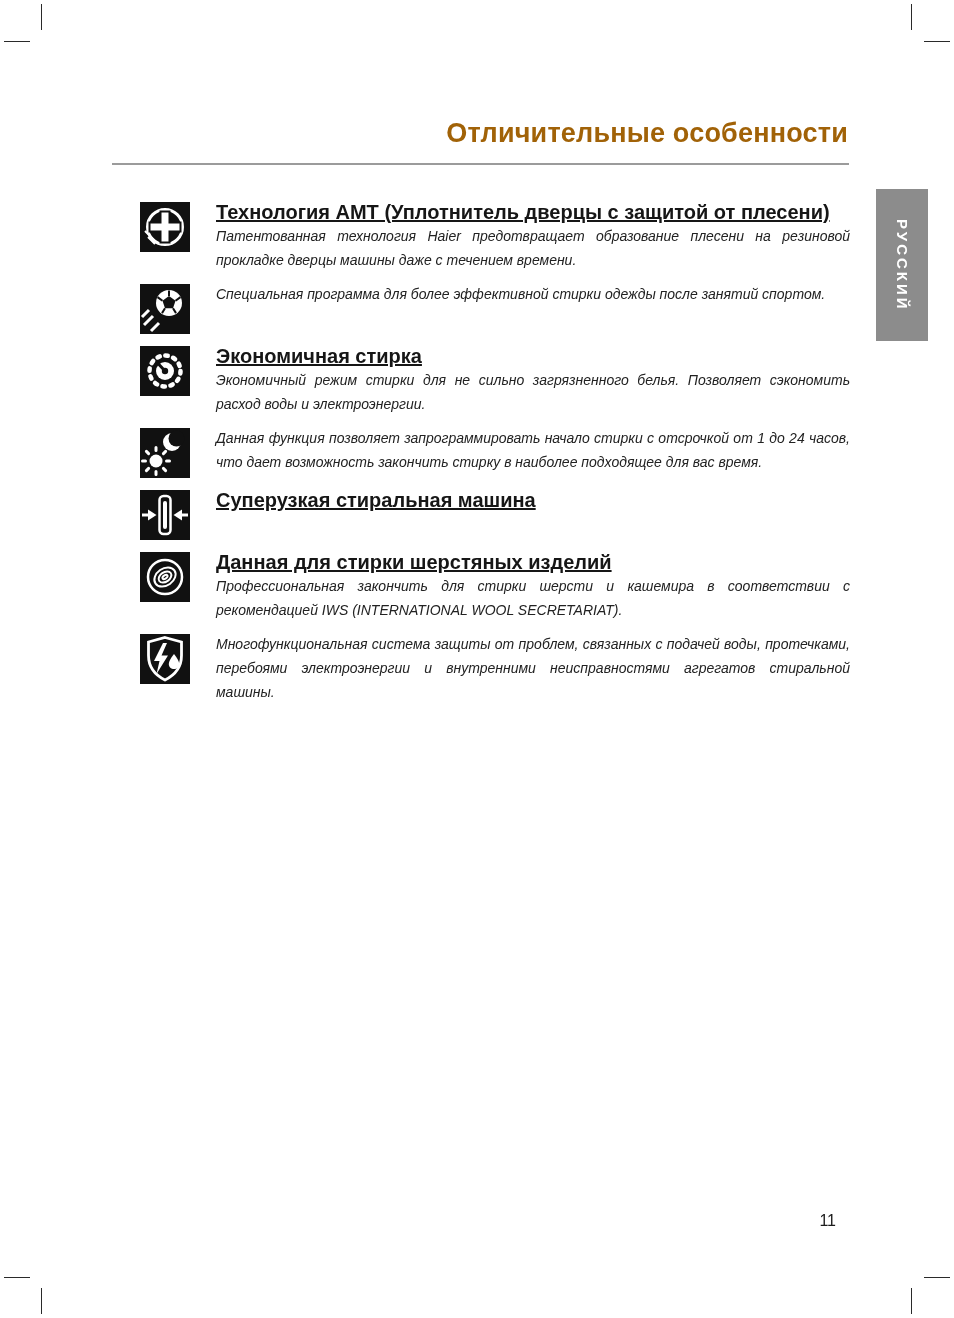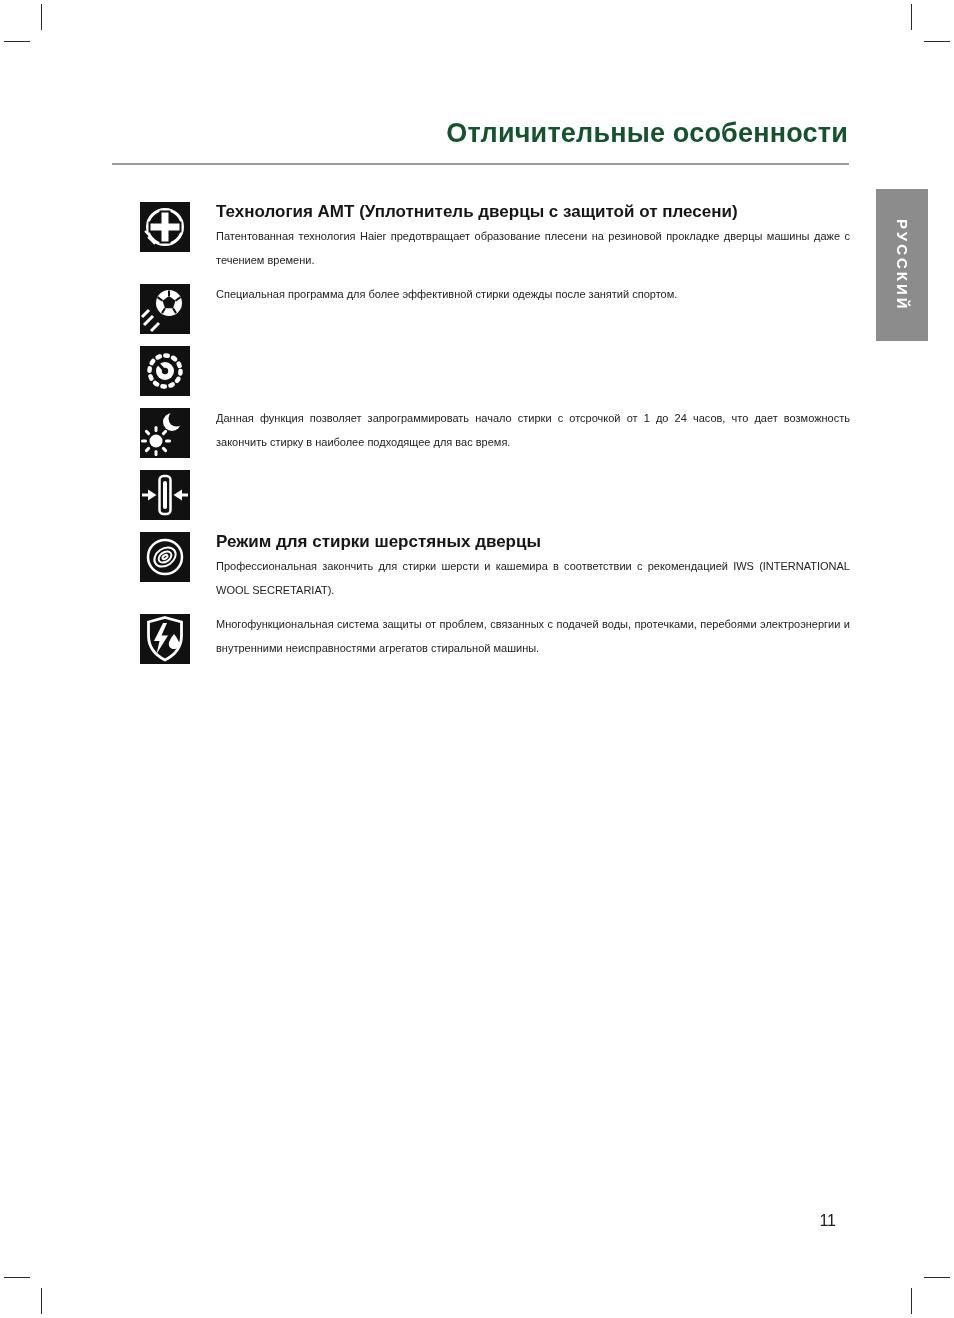--- a/index.html
+++ b/index.html
@@ -18,21 +18,21 @@
   .crop.v { width: 1px; height: 26px; }
   .crop.h { width: 26px; height: 1px; }
 
   .page-title {
     position: absolute;
     top: 118px;
     right: 106px;
     font-size: 27px;
     font-weight: bold;
     letter-spacing: 0.2px;
-    color: #14532d;
+    color: #a16207;
   }
   .title-rule {
     position: absolute;
     top: 163px;
     left: 112px;
     width: 737px;
     height: 2px;
     background: #9b9b9b;
   }
   .lang-tab {
@@ -59,29 +59,31 @@
     display: flex;
     flex-direction: column;
     gap: 10px;
   }
   .feature { display: flex; gap: 26px; }
   .icon-box { flex: 0 0 50px; width: 50px; padding-top: 2px; }
   .icon-box svg { width: 50px; height: 50px; display: block; }
   .f-text { flex: 1; min-width: 0; }
   .f-title {
     font-weight: bold;
-    font-size: 17px;
+    font-size: 20px;
     line-height: 24px;
     color: #161616;
+    text-decoration: underline;
   }
   .f-body {
-    font-size: 11px;
+    font-size: 14px;
     line-height: 24px;
     text-align: justify;
     color: #222222;
+    font-style: italic;
   }
   .page-num {
     position: absolute;
     right: 118px;
     bottom: 88px;
     font-size: 16px;
     color: #1c1c1c;
   }
 </style>
 </head>
@@ -144,20 +146,24 @@
     <div class="feature">
       <div class="icon-box">
         <svg viewBox="0 0 50 50">
           <rect width="50" height="50" fill="#111"></rect>
           <circle cx="25" cy="25" r="15.5" fill="none" stroke="#fff" stroke-width="4.5" stroke-dasharray="2.5 5.6" stroke-linecap="round"></circle>
           <circle cx="25" cy="25" r="9" fill="#fff"></circle>
           <path d="M25 25L18.5 18" stroke="#111" stroke-width="3" stroke-linecap="round"></path>
           <circle cx="25" cy="25" r="3.2" fill="#111"></circle>
         </svg>
       </div>
+      <div class="f-text">
+        <div class="f-title">Экономичная стирка</div>
+        <div class="f-body">Экономичный режим стирки для не сильно загрязненного белья. Позволяет сэкономить расход воды и электроэнергии.</div>
+      </div>
     </div>
 
     <div class="feature">
       <div class="icon-box">
         <svg viewBox="0 0 50 50">
           <rect width="50" height="50" fill="#111"></rect>
           <circle cx="32" cy="14" r="9" fill="#fff"></circle>
           <circle cx="36.5" cy="10.5" r="8" fill="#111"></circle>
           <circle cx="16" cy="33" r="6.5" fill="#fff"></circle>
           <g stroke="#fff" stroke-width="3" stroke-linecap="round">
@@ -176,37 +182,38 @@
           <rect width="50" height="50" fill="#111"></rect>
           <rect x="19.5" y="6" width="11" height="38" rx="4" fill="none" stroke="#fff" stroke-width="2.5"></rect>
           <rect x="23" y="11" width="4" height="28" rx="2" fill="#fff"></rect>
           <path d="M2 25h7" stroke="#fff" stroke-width="3"></path>
           <polygon points="8,19.5 16.5,25 8,30.5" fill="#fff"></polygon>
           <path d="M48 25h-7" stroke="#fff" stroke-width="3"></path>
           <polygon points="42,19.5 33.5,25 42,30.5" fill="#fff"></polygon>
         </svg>
       </div>
       <div class="f-text">
+        <div class="f-title">Суперузкая стиральная машина</div>
       </div>
     </div>
 
     <div class="feature">
       <div class="icon-box">
         <svg viewBox="0 0 50 50">
           <rect width="50" height="50" fill="#111"></rect>
           <circle cx="25" cy="25" r="17" fill="none" stroke="#fff" stroke-width="2.5"></circle>
           <g fill="none" stroke="#fff" stroke-width="2">
             <ellipse cx="25" cy="25" rx="11.5" ry="8.5" transform="rotate(-35 25 25)"></ellipse>
             <ellipse cx="25" cy="25" rx="7" ry="4.8" transform="rotate(-35 25 25)"></ellipse>
             <ellipse cx="25" cy="25" rx="2.8" ry="1.6" transform="rotate(-35 25 25)"></ellipse>
           </g>
         </svg>
       </div>
       <div class="f-text">
-        <div class="f-title">Режим для стирки шерстяных дверцы</div>
+        <div class="f-title">Данная для стирки шерстяных изделий</div>
         <div class="f-body">Профессиональная закончить для стирки шерсти и кашемира в соответствии с рекомендацией IWS (INTERNATIONAL WOOL SECRETARIAT).</div>
       </div>
     </div>
 
     <div class="feature">
       <div class="icon-box">
         <svg viewBox="0 0 50 50">
           <rect width="50" height="50" fill="#111"></rect>
           <path d="M25 3.5L41.5 8v13.5C41.5 33 35 41 25 46 15 41 8.5 33 8.5 21.5V8z" fill="none" stroke="#fff" stroke-width="2.8"></path>
           <polygon points="23,9 14,27 19.5,27 16.5,40 28,21.5 21.5,21.5 27,9" fill="#fff"></polygon>

